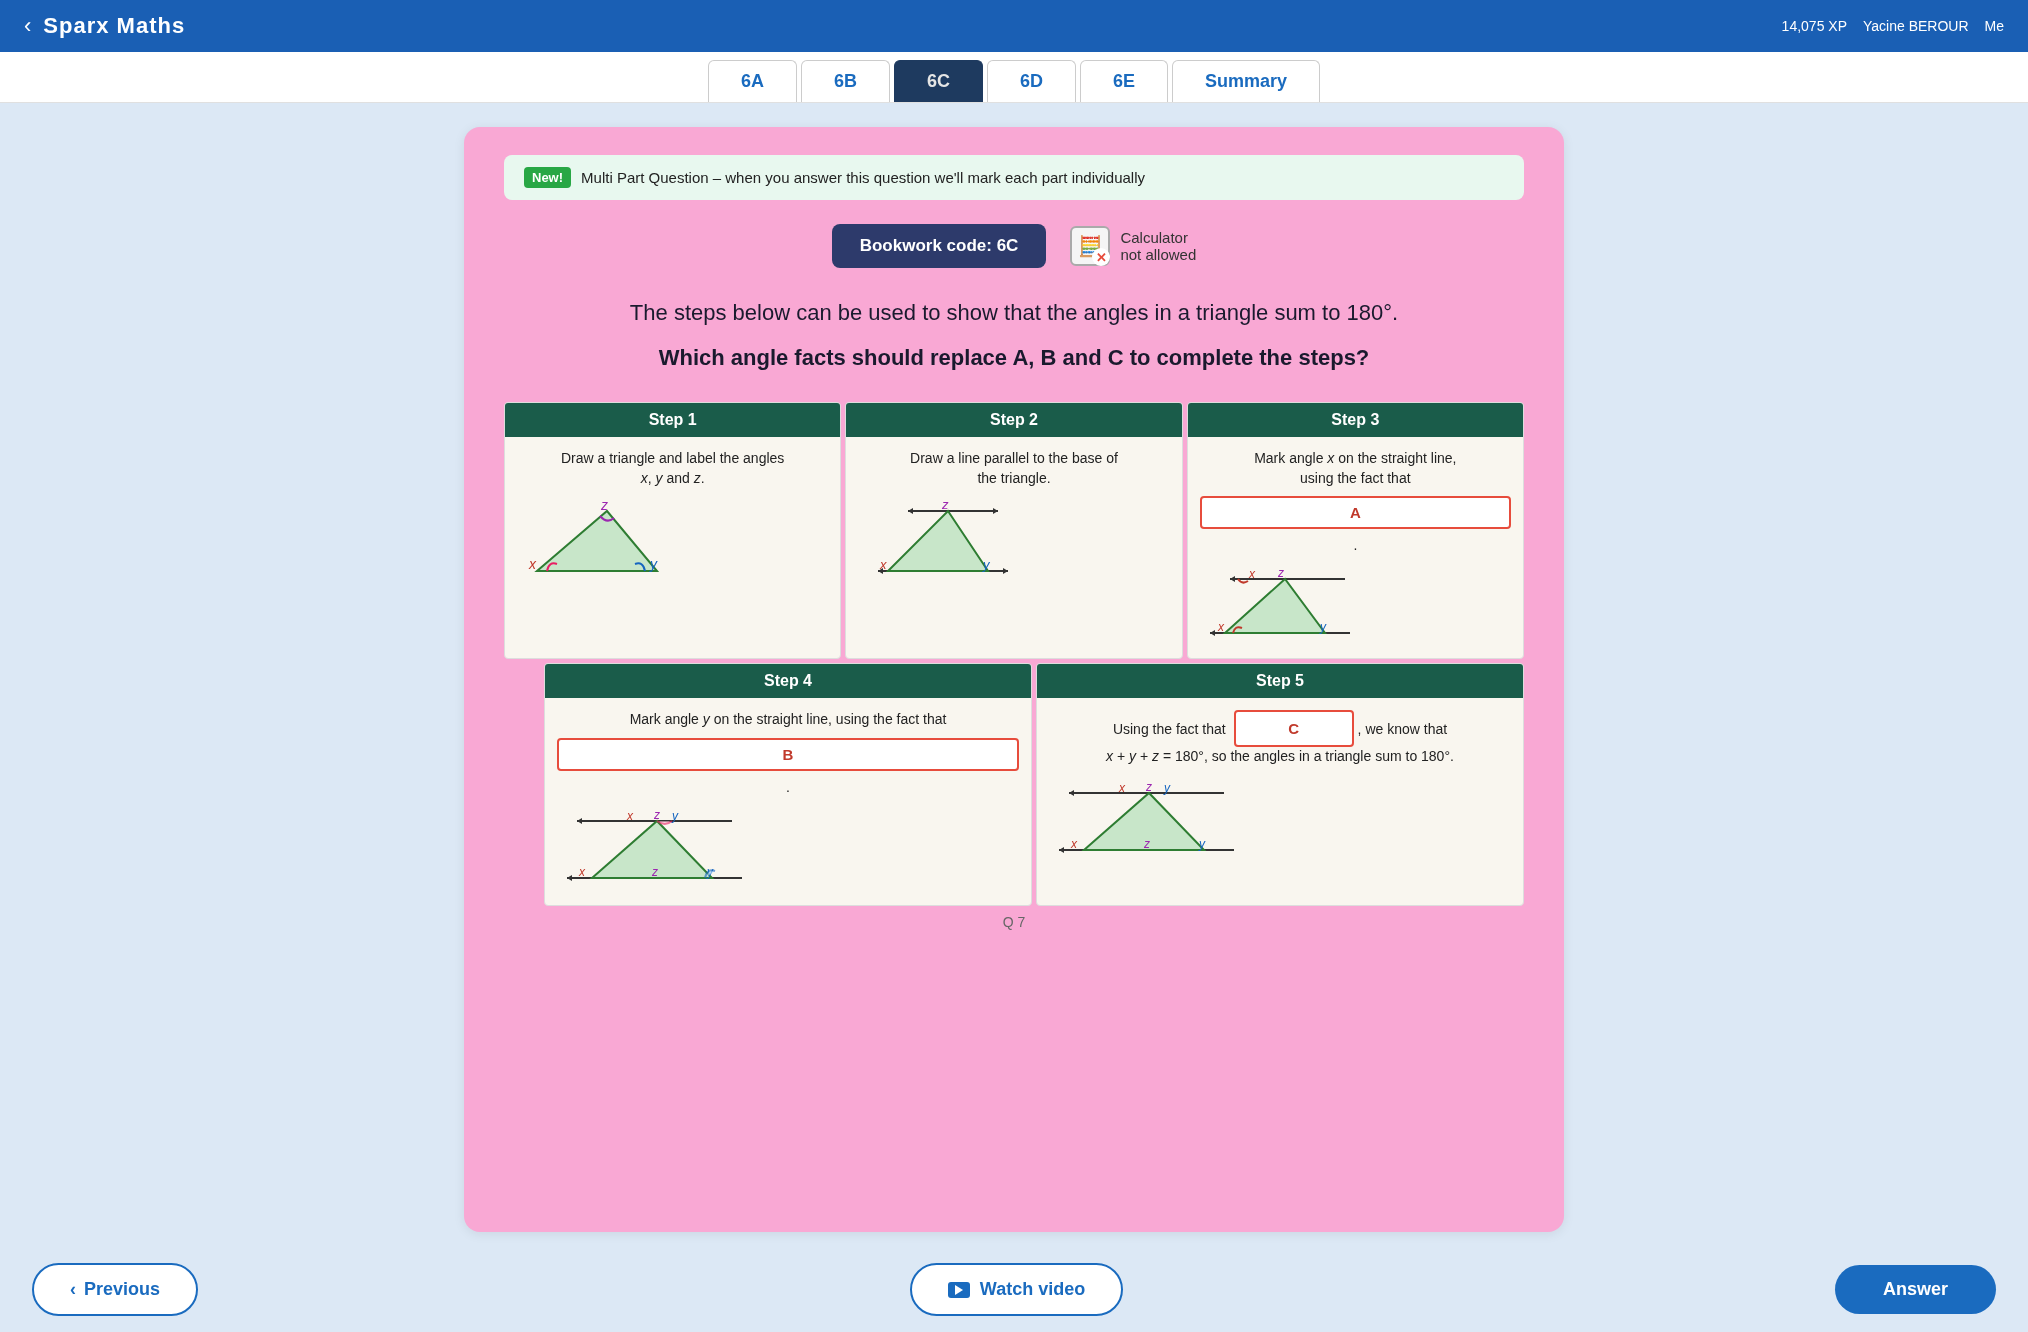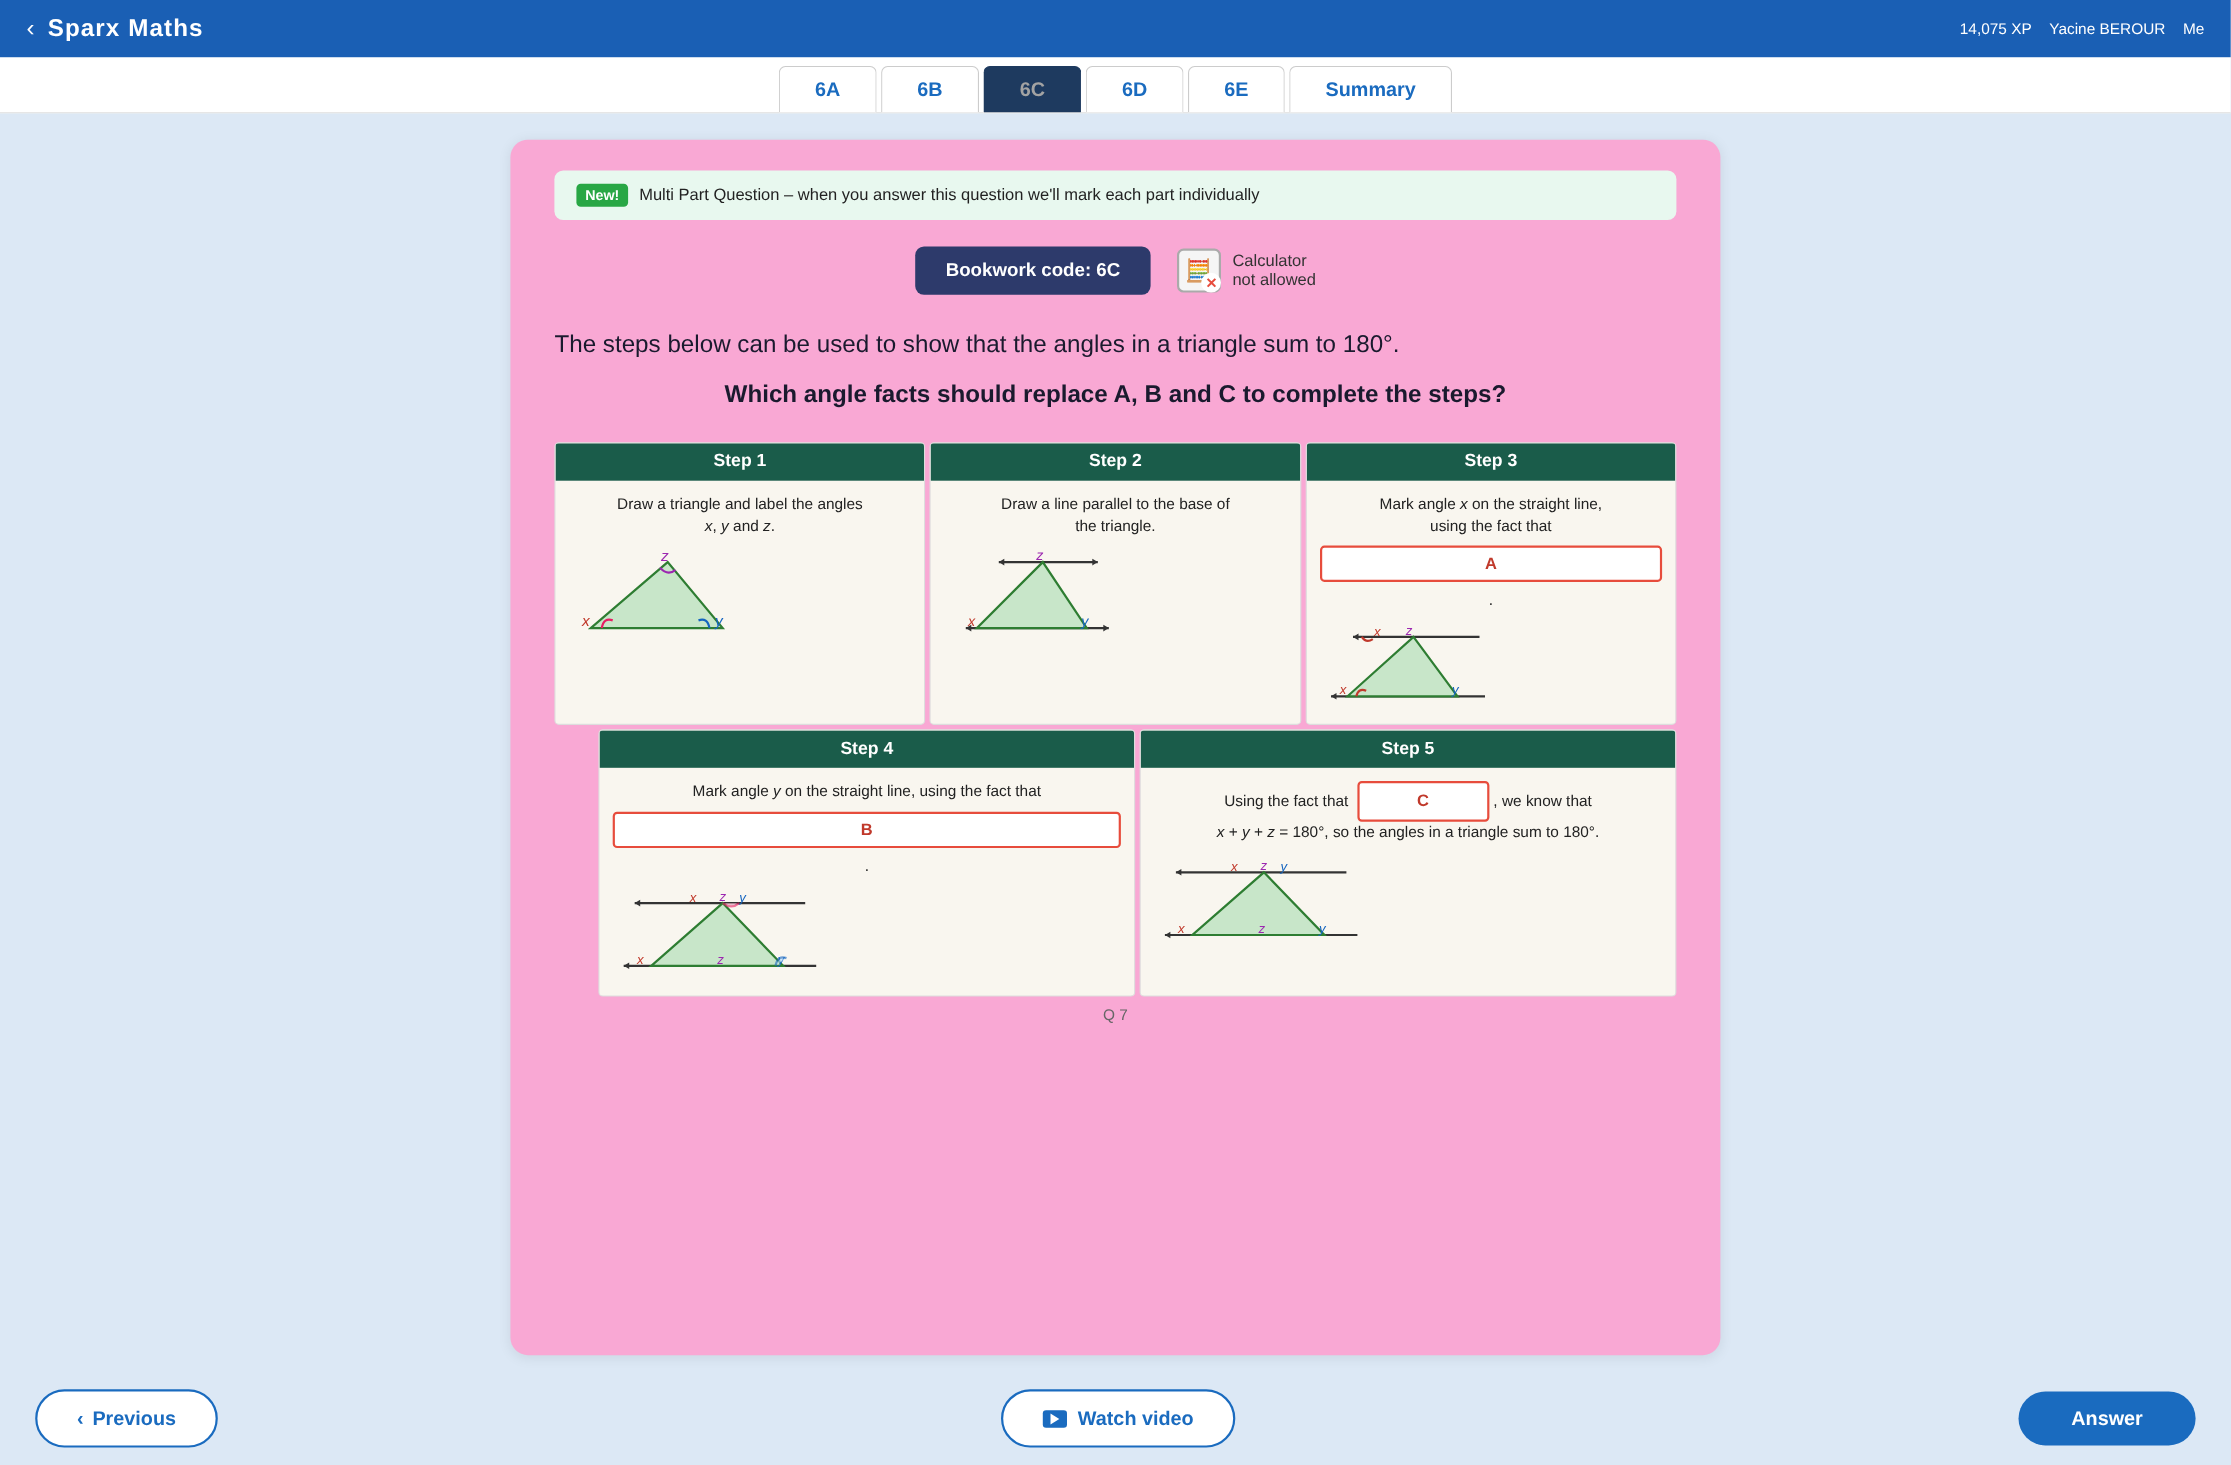--- a/index.html
+++ b/index.html
@@ -57,21 +57,21 @@
       color: #1a6bbf;
       cursor: pointer;
       border: 1px solid #ccc;
       border-bottom: none;
       margin: 0 2px;
       border-radius: 6px 6px 0 0;
       background: white;
     }
     .tab.active {
       background: #1e3a5f;
-      color: #a3a3a3;
+      color: #e5e5e5;
       border-color: #1e3a5f;
     }
 
     
     .main {
       flex: 1;
       display: flex;
       justify-content: center;
       padding: 24px 16px 100px 16px;
     }
@@ -154,21 +154,21 @@
       display: flex;
       align-items: center;
       justify-content: center;
       font-size: 13px;
     }
 
     
     .question-text {
       font-size: 22px;
       color: #1a1a2e;
-      text-align: left;
+      text-align: center;
       margin-bottom: 12px;
       line-height: 1.5;
     }
     .question-sub {
       font-size: 22px;
       font-weight: 700;
       color: #1a1a2e;
       text-align: center;
       margin-bottom: 28px;
       line-height: 1.5;

